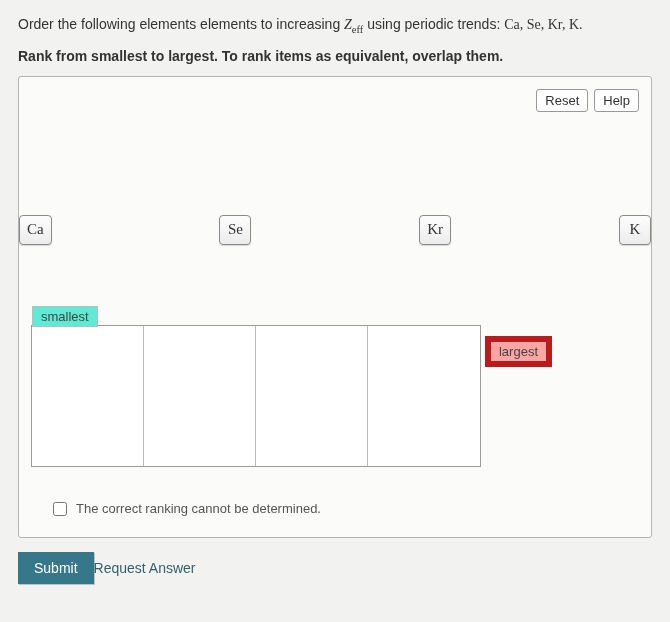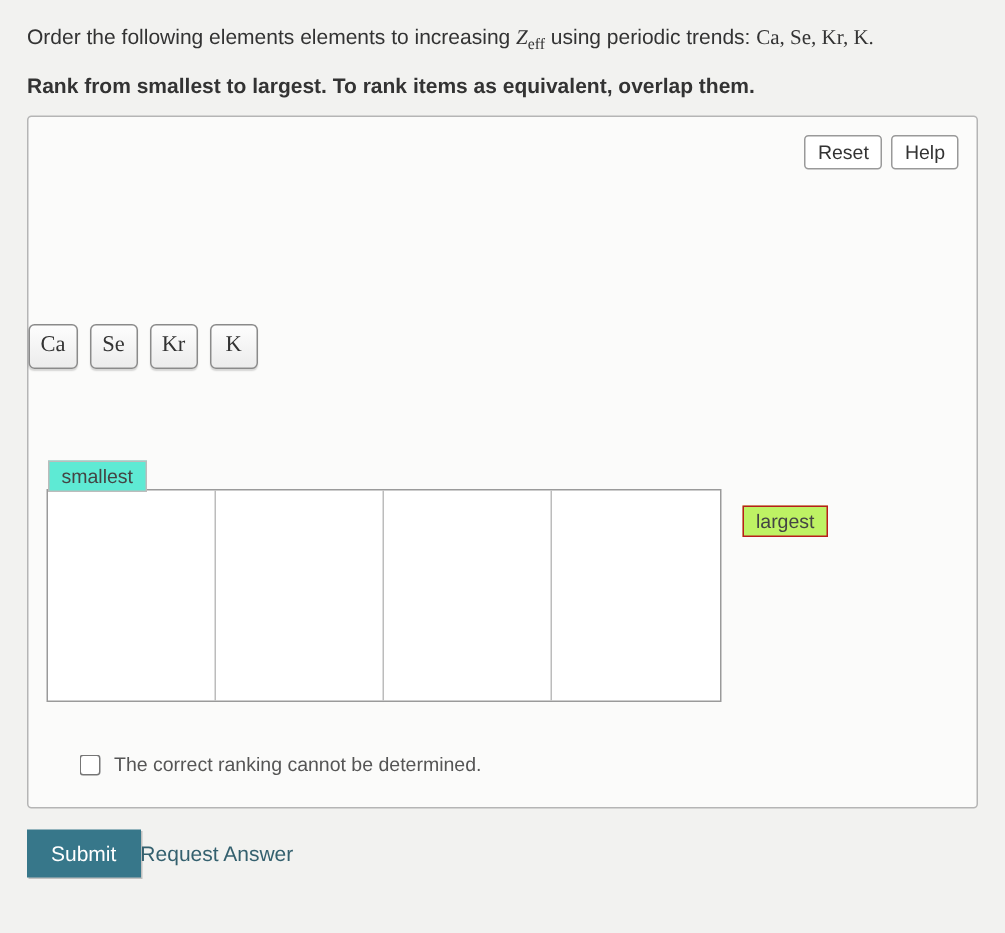--- a/index.html
+++ b/index.html
@@ -51,21 +51,21 @@
     font-size: 13px;
     cursor: pointer;
     color: #333;
   }
   .token-area {
     position: absolute;
     top: 138px;
     left: 0;
     right: 0;
     display: flex;
-    justify-content: flex-start;
+    justify-content: space-between;
     gap: 8px;
   }
   .token {
     border: 1px solid #8a8a8a;
     border-radius: 4px;
     background: linear-gradient(#fdfdfd,#ececec);
     min-width: 32px;
     height: 30px;
     padding: 0 7px;
     display: flex;
@@ -105,22 +105,22 @@
     border: 1px solid #bcbcbc;
     background: #5eead4;
     font-size: 13px;
     padding: 2px 8px;
     color: #444;
   }
   .label-large {
     position: absolute;
     top: 10px;
     right: -72px;
-    border: 1px solid #b91c1c;
-    background: #bef264;
+    border: 6px solid #b91c1c;
+    background: #fca5a5;
     font-size: 13px;
     padding: 2px 8px;
     color: #444;
   }
   .checkbox-row {
     position: absolute;
     left: 30px;
     bottom: 18px;
     display: flex;
     align-items: center;

